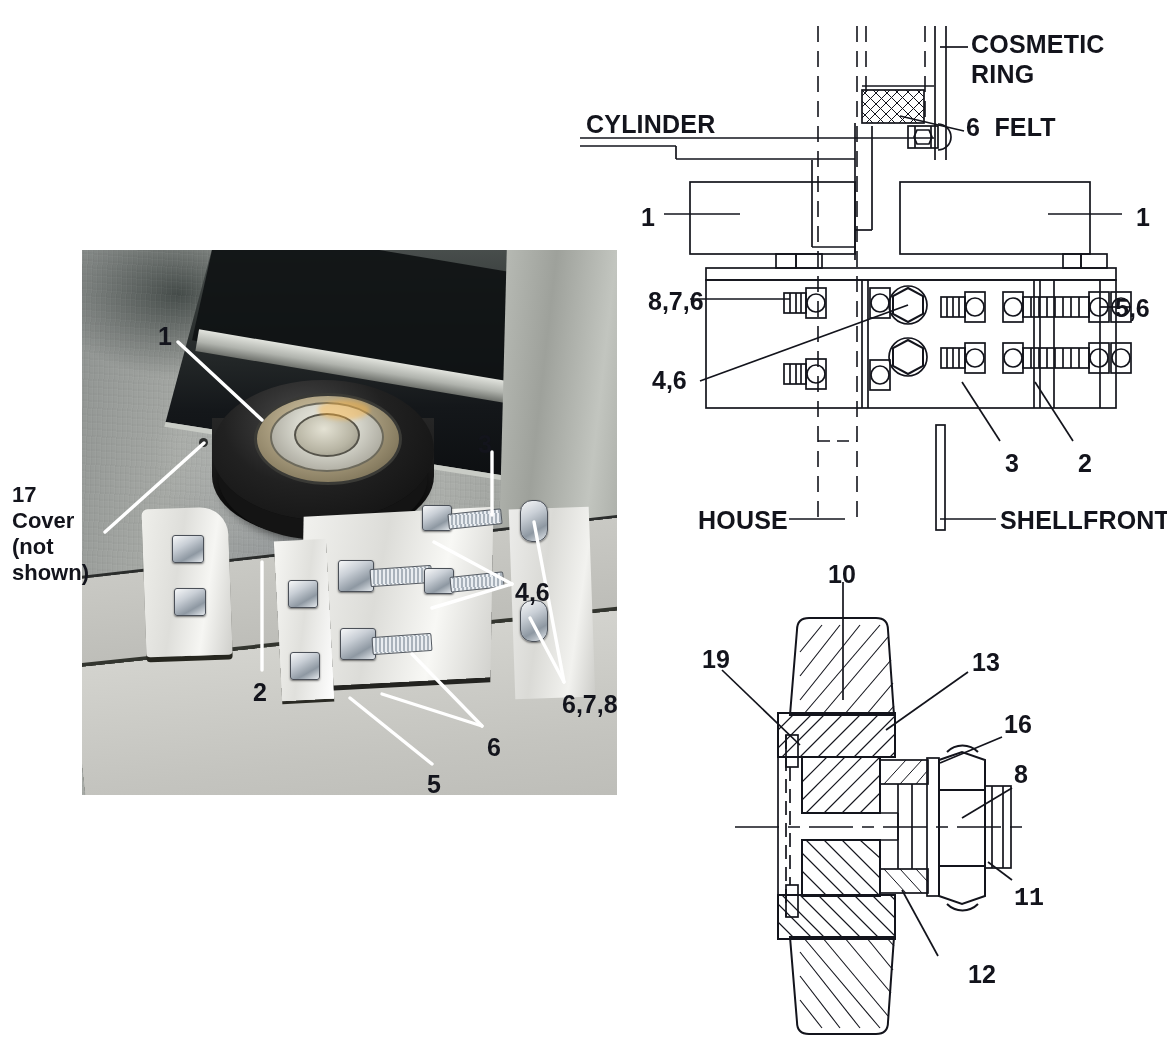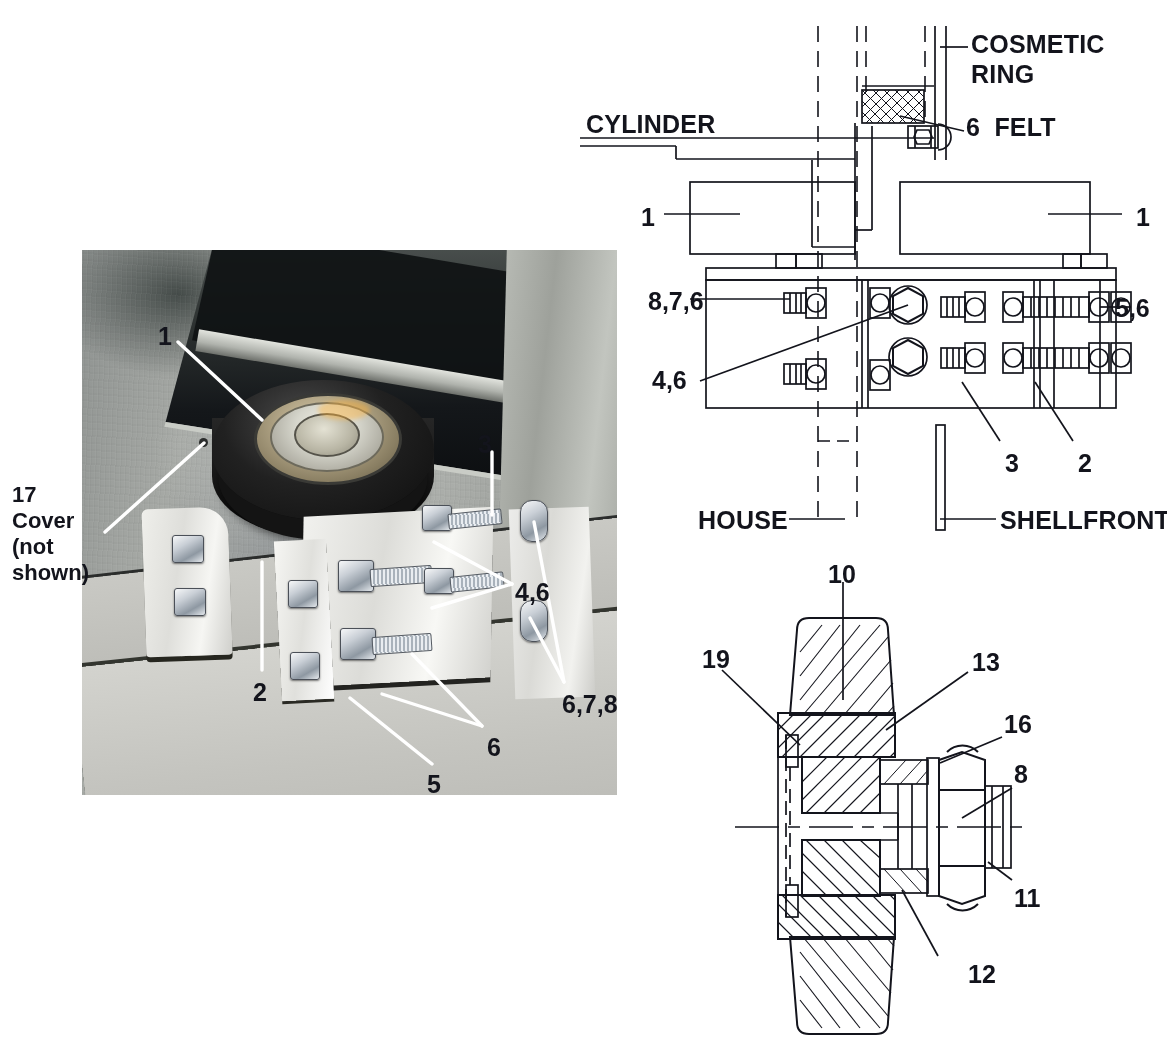--- a/index.html
+++ b/index.html
@@ -606,16 +606,16 @@
   <div class="lbl n" style="left:652px;  top:366px;">4,6</div>
   <div class="lbl n" style="left:1115px; top:294px;">5,6</div>
   <div class="lbl n" style="left:1005px; top:449px;">3</div>
   <div class="lbl n" style="left:1078px; top:449px;">2</div>
 
   <div class="lbl n" style="left:828px;  top:560px;">10</div>
   <div class="lbl n" style="left:702px;  top:645px;">19</div>
   <div class="lbl n" style="left:972px;  top:648px;">13</div>
   <div class="lbl n" style="left:1004px; top:710px;">16</div>
   <div class="lbl n" style="left:1014px; top:760px;">8</div>
-  <div class="lbl n" style="left:1014px; top:884px;">11</div>
+  <div class="lbl n" style="left:1014px; top:884px;font-family:Liberation Mono, monospace;">11</div>
   <div class="lbl n" style="left:936px;  top:960px;margin-left:32px;">12</div>
 
 </div>
 
 </body></html>

